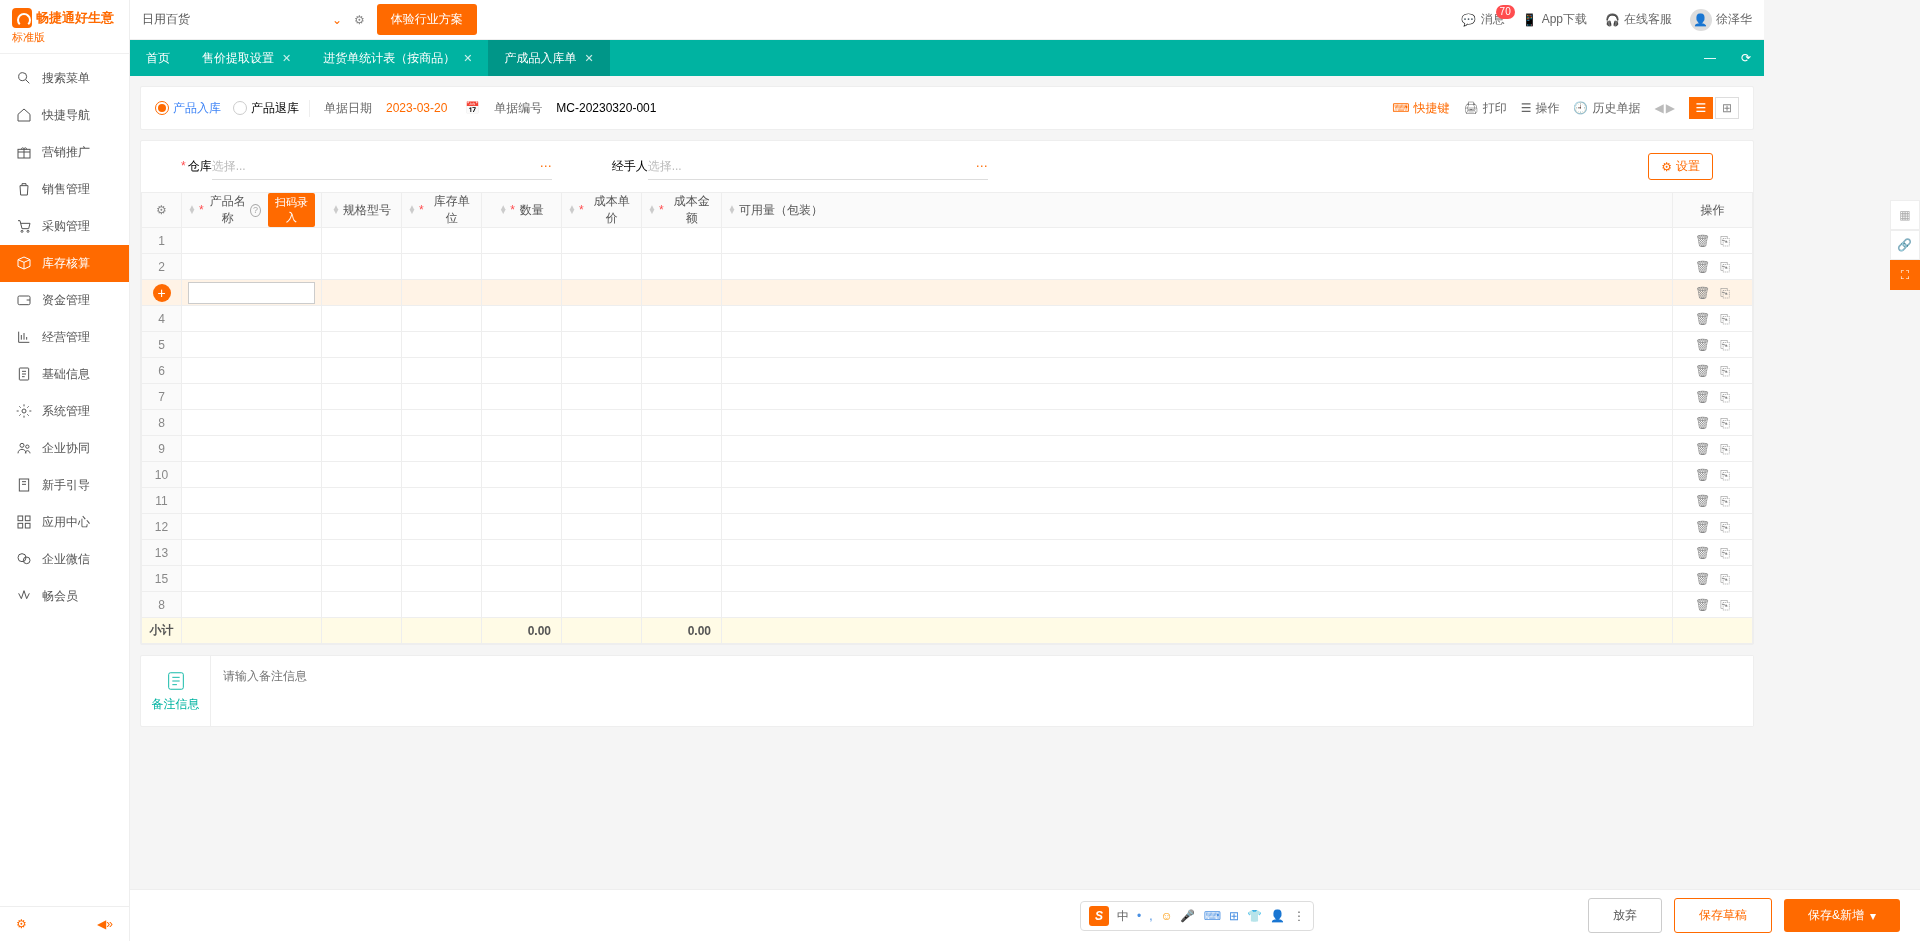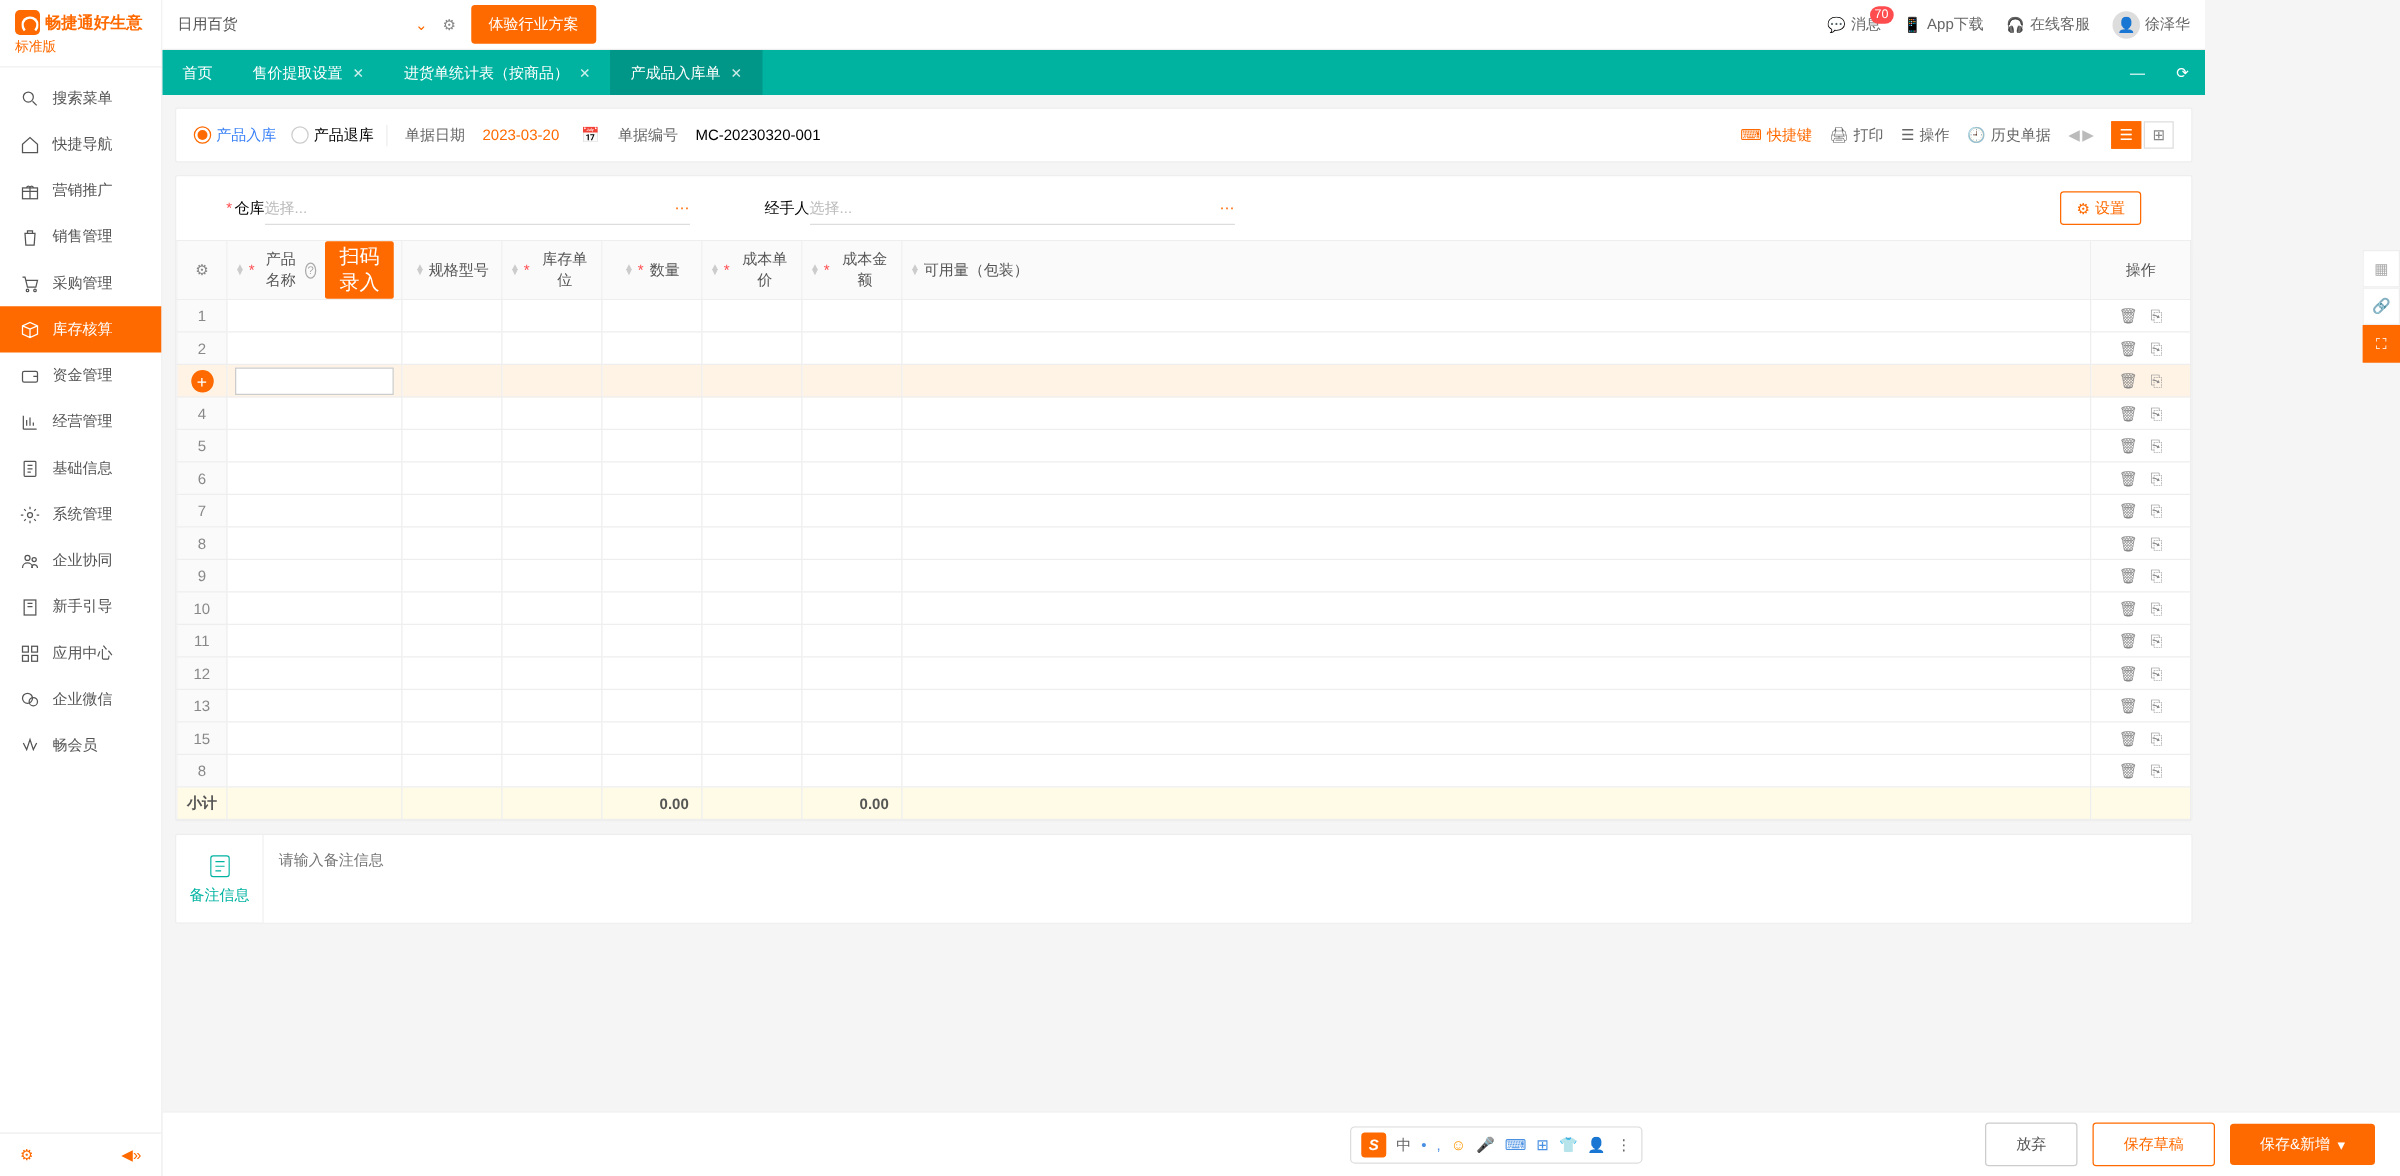--- a/index.html
+++ b/index.html
@@ -6,21 +6,21 @@
 body{background:#f5f5f5;overflow:hidden}
 .app{display:flex;height:941px;width:1764px}
 .sidebar{width:130px;background:#fff;border-right:1px solid #eee;display:flex;flex-direction:column}
 .logo-area{padding:8px 12px;border-bottom:1px solid #f0f0f0}
 .logo-row{display:flex;align-items:center;gap:4px}
 .logo-icon{width:20px;height:20px;background:#ff6a00;border-radius:4px;position:relative}
 .logo-icon::after{content:"";position:absolute;left:5px;top:5px;width:10px;height:10px;border:2px solid #fff;border-radius:50%;border-bottom-color:transparent}
 .logo-text{color:#ff6a00;font-weight:bold;font-size:13px}
 .edition{color:#ff6a00;font-size:11px;margin-top:2px}
 .nav{flex:1;padding-top:6px}
-.nav-item{display:flex;align-items:center;gap:10px;padding:10px 16px;cursor:pointer;color:#555}
+.nav-item{display:flex;align-items:flex-start;gap:10px;padding:10px 16px;cursor:pointer;color:#555}
 .nav-item.active{background:#ff6a00;color:#fff}
 .nav-icon{width:16px;height:16px;display:inline-flex;align-items:center;justify-content:center}
 .nav-icon svg{width:16px;height:16px;stroke:currentColor;fill:none;stroke-width:1.5}
 .sidebar-footer{display:flex;justify-content:space-between;padding:10px 16px;border-top:1px solid #eee}
 .sidebar-footer span{color:#ff6a00;cursor:pointer}
 .main{flex:1;display:flex;flex-direction:column;min-width:0}
 .topbar{height:40px;background:#fff;display:flex;align-items:center;padding:0 12px;border-bottom:1px solid #eee}
 .dropdown{display:flex;align-items:center;gap:10px;width:200px;color:#555;cursor:pointer}
 .chev-down{color:#ff6a00}
 .gear-top{margin:0 12px;color:#888;cursor:pointer}
@@ -69,21 +69,21 @@
 .num-col{width:40px;background:#fafafa;color:#888}
 .op-col{width:80px}
 .row-active td{background:#fff3e6}
 .row-active .num-col{background:#fff3e6}
 .add-btn{width:18px;height:18px;background:#ff6a00;color:#fff;border-radius:50%;display:inline-flex;align-items:center;justify-content:center;font-size:14px;cursor:pointer}
 .cell-input{width:100%;height:22px;border:1px solid #ccc;background:#fff}
 .row-icons{display:flex;gap:10px;justify-content:center;color:#888}
 .row-icons span{cursor:pointer}
 .subtotal td{background:#fffbe6;font-weight:bold}
 .right-num{text-align:right;padding-right:10px}
-.scan-badge{background:#ff6a00;color:#fff;padding:2px 6px;border-radius:2px;font-size:16px;margin-left:4px}
+.scan-badge{background:#ff6a00;color:#fff;padding:2px 6px;border-radius:2px;font-size:11px;margin-left:4px}
 .help-ic{display:inline-flex;width:13px;height:13px;border:1px solid #aaa;border-radius:50%;align-items:center;justify-content:center;font-size:9px;color:#aaa}
 .remarks{display:flex;min-height:72px}
 .remarks-label{width:70px;display:flex;flex-direction:column;align-items:center;justify-content:center;gap:4px;color:#00b3a1;border-right:1px solid #eee}
 .remarks-label svg{stroke:#00b3a1}
 .remarks textarea{flex:1;border:none;padding:12px;resize:none;outline:none;color:#737373}
 .footer{position:fixed;bottom:0;left:130px;right:0;height:52px;background:#fff;border-top:1px solid #eee;display:flex;align-items:center;justify-content:flex-end;gap:12px;padding:0 20px}
 .btn-outline{border:1px solid #ccc;background:#fff;padding:8px 24px;border-radius:3px;cursor:pointer;color:#555}
 .btn-outline.orange{border-color:#ff6a00;color:#ff6a00}
 .btn-save{background:#ff6a00;color:#fff;border:none;padding:8px 24px;border-radius:3px;cursor:pointer;display:flex;align-items:center;gap:6px}
 .ime-bar{position:fixed;bottom:10px;left:1080px;display:flex;align-items:center;gap:8px;background:#fff;border:1px solid #ddd;padding:4px 8px;border-radius:4px;color:#666}

